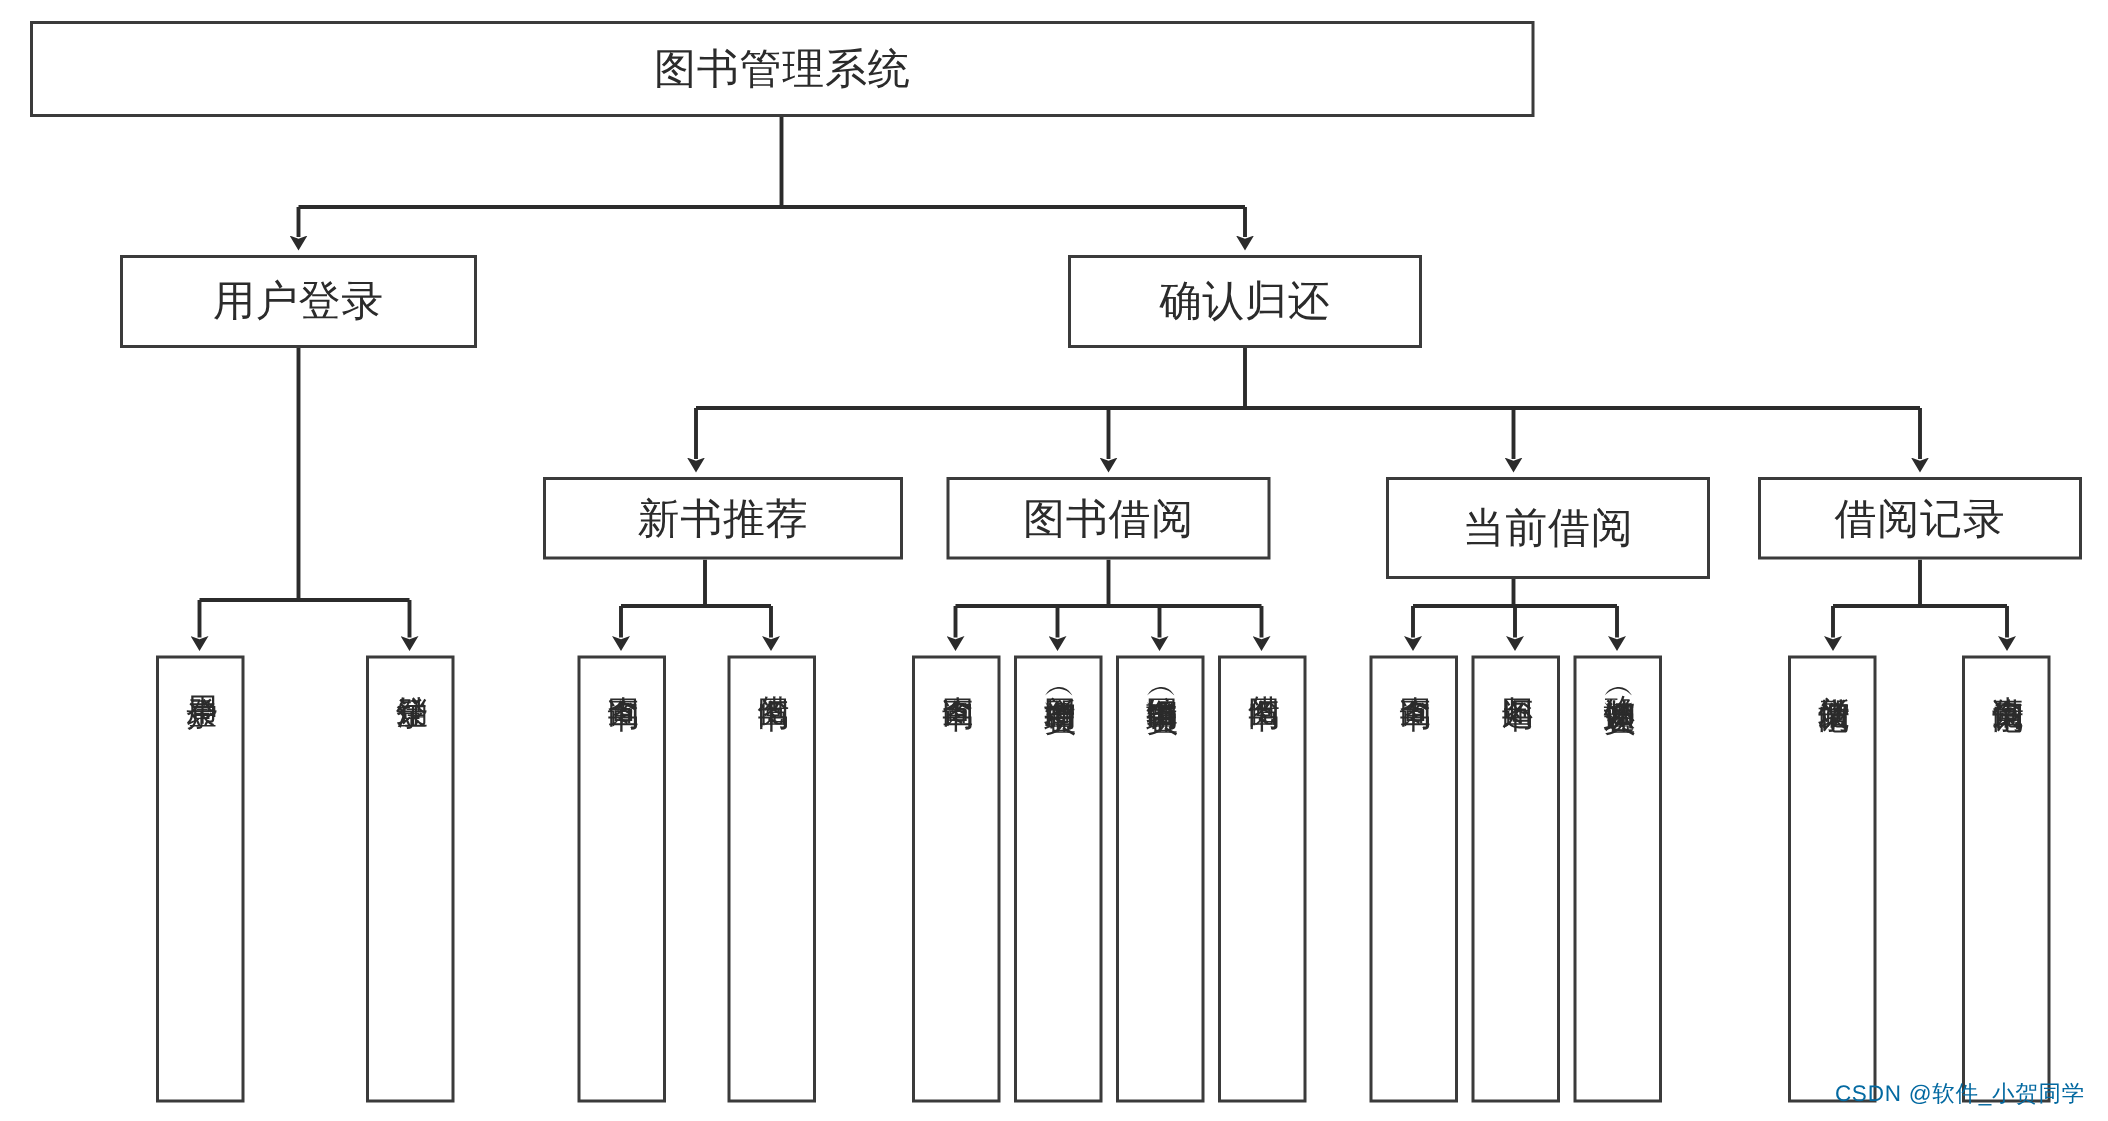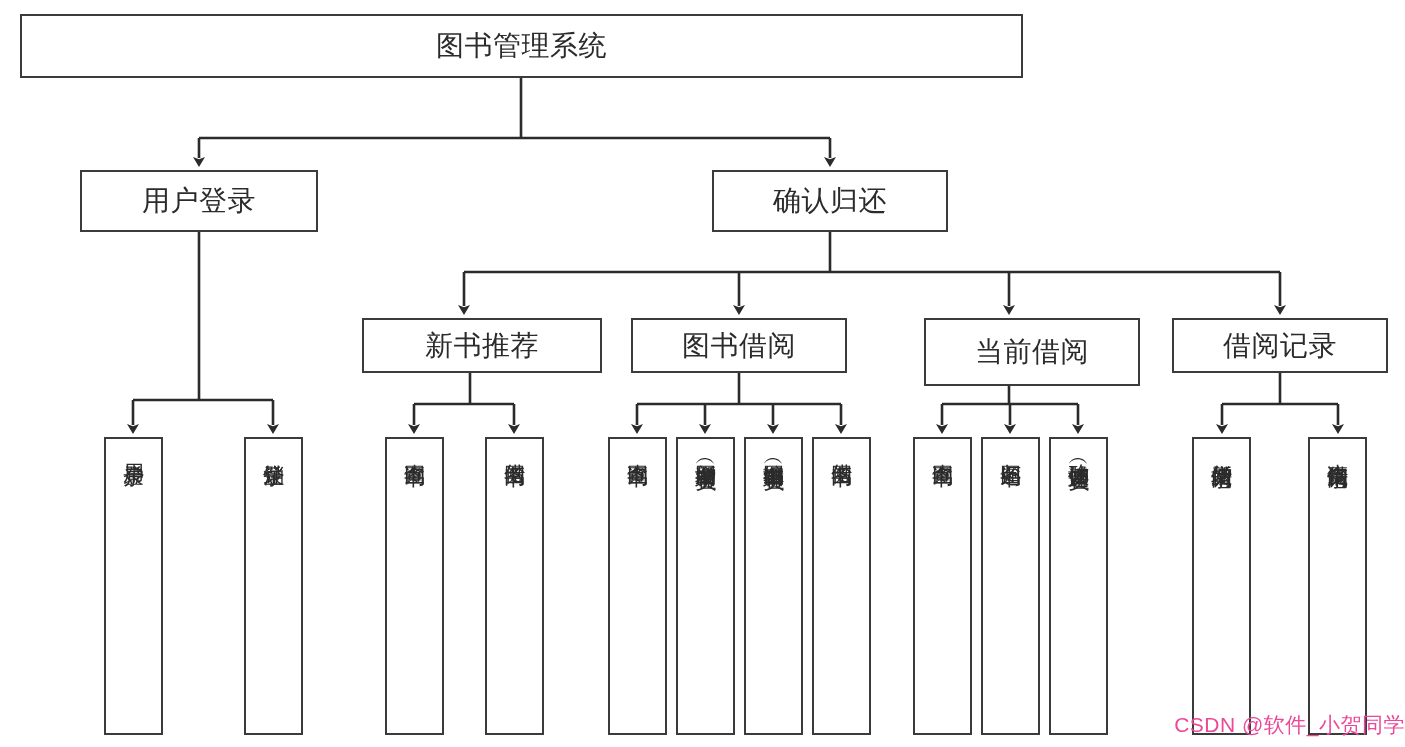--- a/index.html
+++ b/index.html
@@ -57,24 +57,24 @@
   .node.vert .lbl {
     writing-mode: vertical-rl;
     text-orientation: upright;
     font-size: 21px;
     line-height: 1.06;
     letter-spacing: 1px;
     white-space: nowrap;
   }
   #watermark {
     position: absolute;
-    right: 0;
+    right: 15px;
     bottom: 8px;
-    font-size: 21px;
-    color: #ec4899;
+    font-size: 15px;
+    color: #0369a1;
     z-index: 5;
     white-space: nowrap;
     letter-spacing: 0.5px;
   }
 </style>
 </head>
 <body>
 
 <div id="canvas">
 

